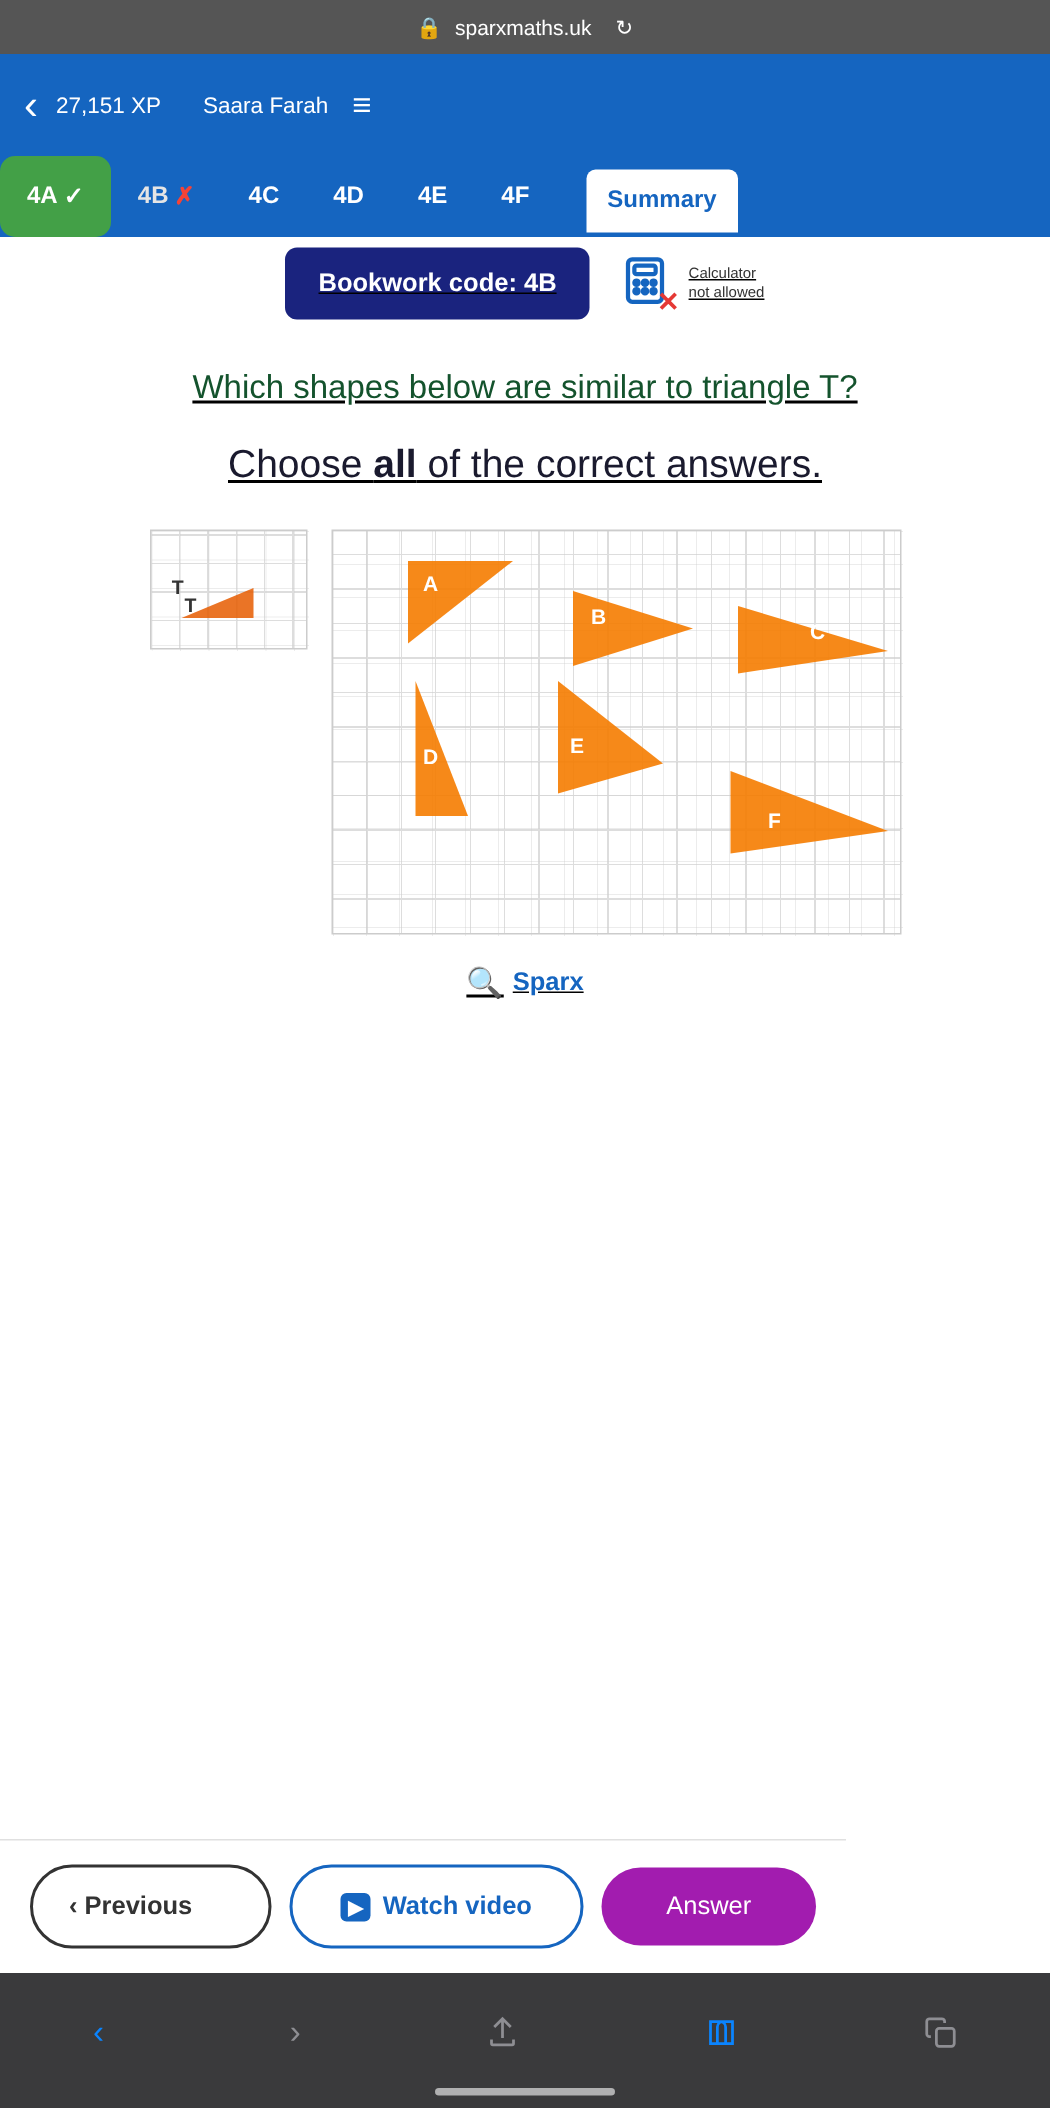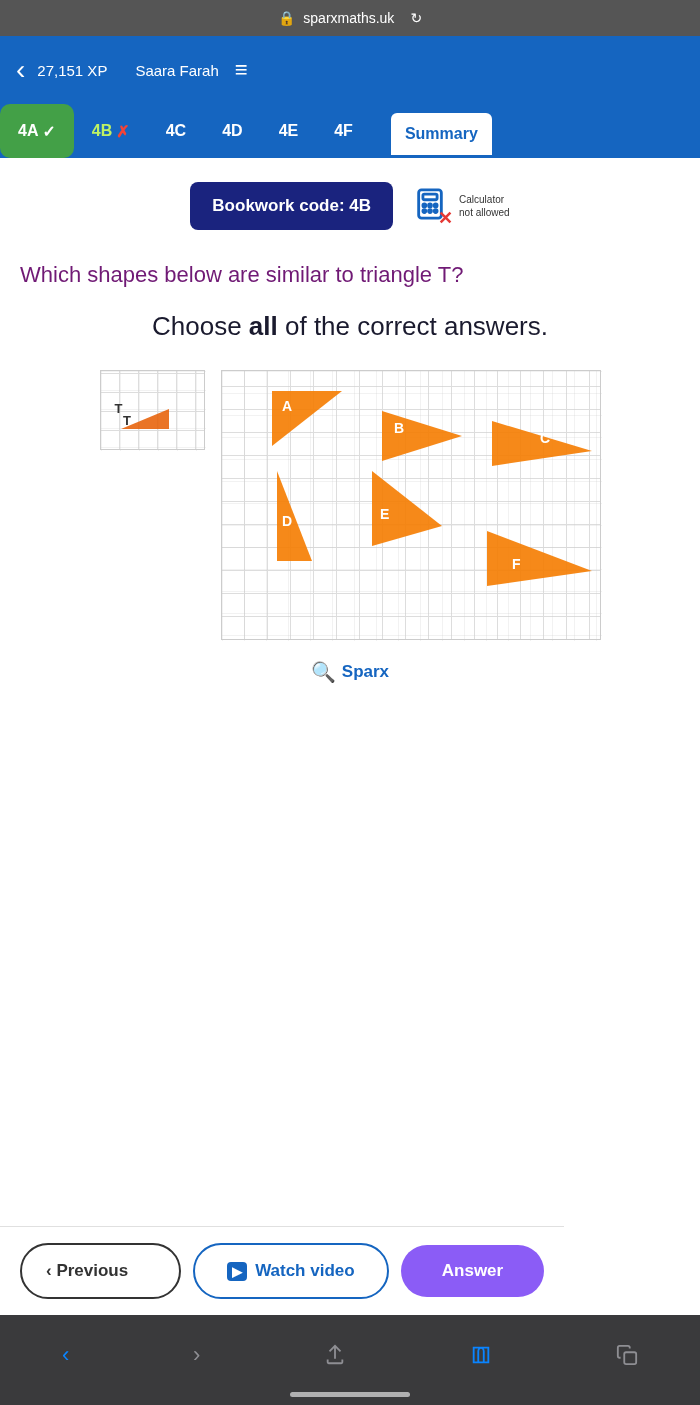--- a/index.html
+++ b/index.html
@@ -89,22 +89,23 @@
       margin: 6px 20px 0;
       padding: 0 14px;
       height: 42px;
     }
     .tab-check { color: #fff; margin-left: 4px; }
     .tab-x { color: #f44336; margin-left: 4px; }
 
     
     .content-area {
       background: #fff;
-      padding: 24px 20px 20px;
+      padding: 7px 20px 20px;
       flex: 1;
+      text-decoration: underline;
     }
 
     
     .bookwork-row {
       display: flex;
       align-items: center;
       gap: 20px;
       margin-bottom: 30px;
       justify-content: center;
     }
@@ -140,23 +141,23 @@
       right: -2px;
       color: #e53935;
       font-size: 18px;
       font-weight: 700;
       line-height: 1;
     }
     .calc-text { font-size: 10px; color: #333; line-height: 1.3; }
 
     
     .question-text {
-      text-align: left;
+      text-align: center;
       font-size: 22px;
-      color: #701a75;
+      color: #14532d;
       line-height: 1.4;
       margin: 30px 0 20px;
     }
     .question-sub {
       text-align: center;
       font-size: 26px;
       color: #1a1a2e;
       margin-bottom: 28px;
     }
     .question-sub strong { font-weight: 800; }
@@ -264,27 +265,27 @@
       justify-content: center;
     }
     .btn-watch .video-icon {
       background: #1565c0;
       color: #fff;
       border-radius: 4px;
       padding: 2px 5px;
       font-size: 13px;
     }
     .btn-answer {
-      background: #8b5cf6;
+      background: #a21caf;
       color: #fff;
       border: none;
       border-radius: 50px;
       padding: 16px 28px;
       font-size: 17px;
-      font-weight: 700;
+      font-weight: 400;
       cursor: pointer;
       flex: 0.8;
     }
 
     
     .bottom-nav {
       position: fixed;
       bottom: 0;
       left: 0;
       width: 700px;
@@ -338,21 +339,21 @@
   <span class="nav-user">Saara Farah</span>
   <span class="nav-menu">≡</span>
 </div>
 
 <div class="tabs-bar">
   <div class="tab-item active-green">
     <span>4A</span>
     <span class="tab-check">✓</span>
   </div>
   <div class="tab-item">
-    <span style="color:#bef264;font-weight:700;">4B</span>
+    <span style="color:#e5e5e5;font-weight:700;">4B</span>
     <span class="tab-x">✗</span>
   </div>
   <div class="tab-item">
     <span>4C</span>
   </div>
   <div class="tab-item">
     <span>4D</span>
   </div>
   <div class="tab-item">
     <span>4E</span>

